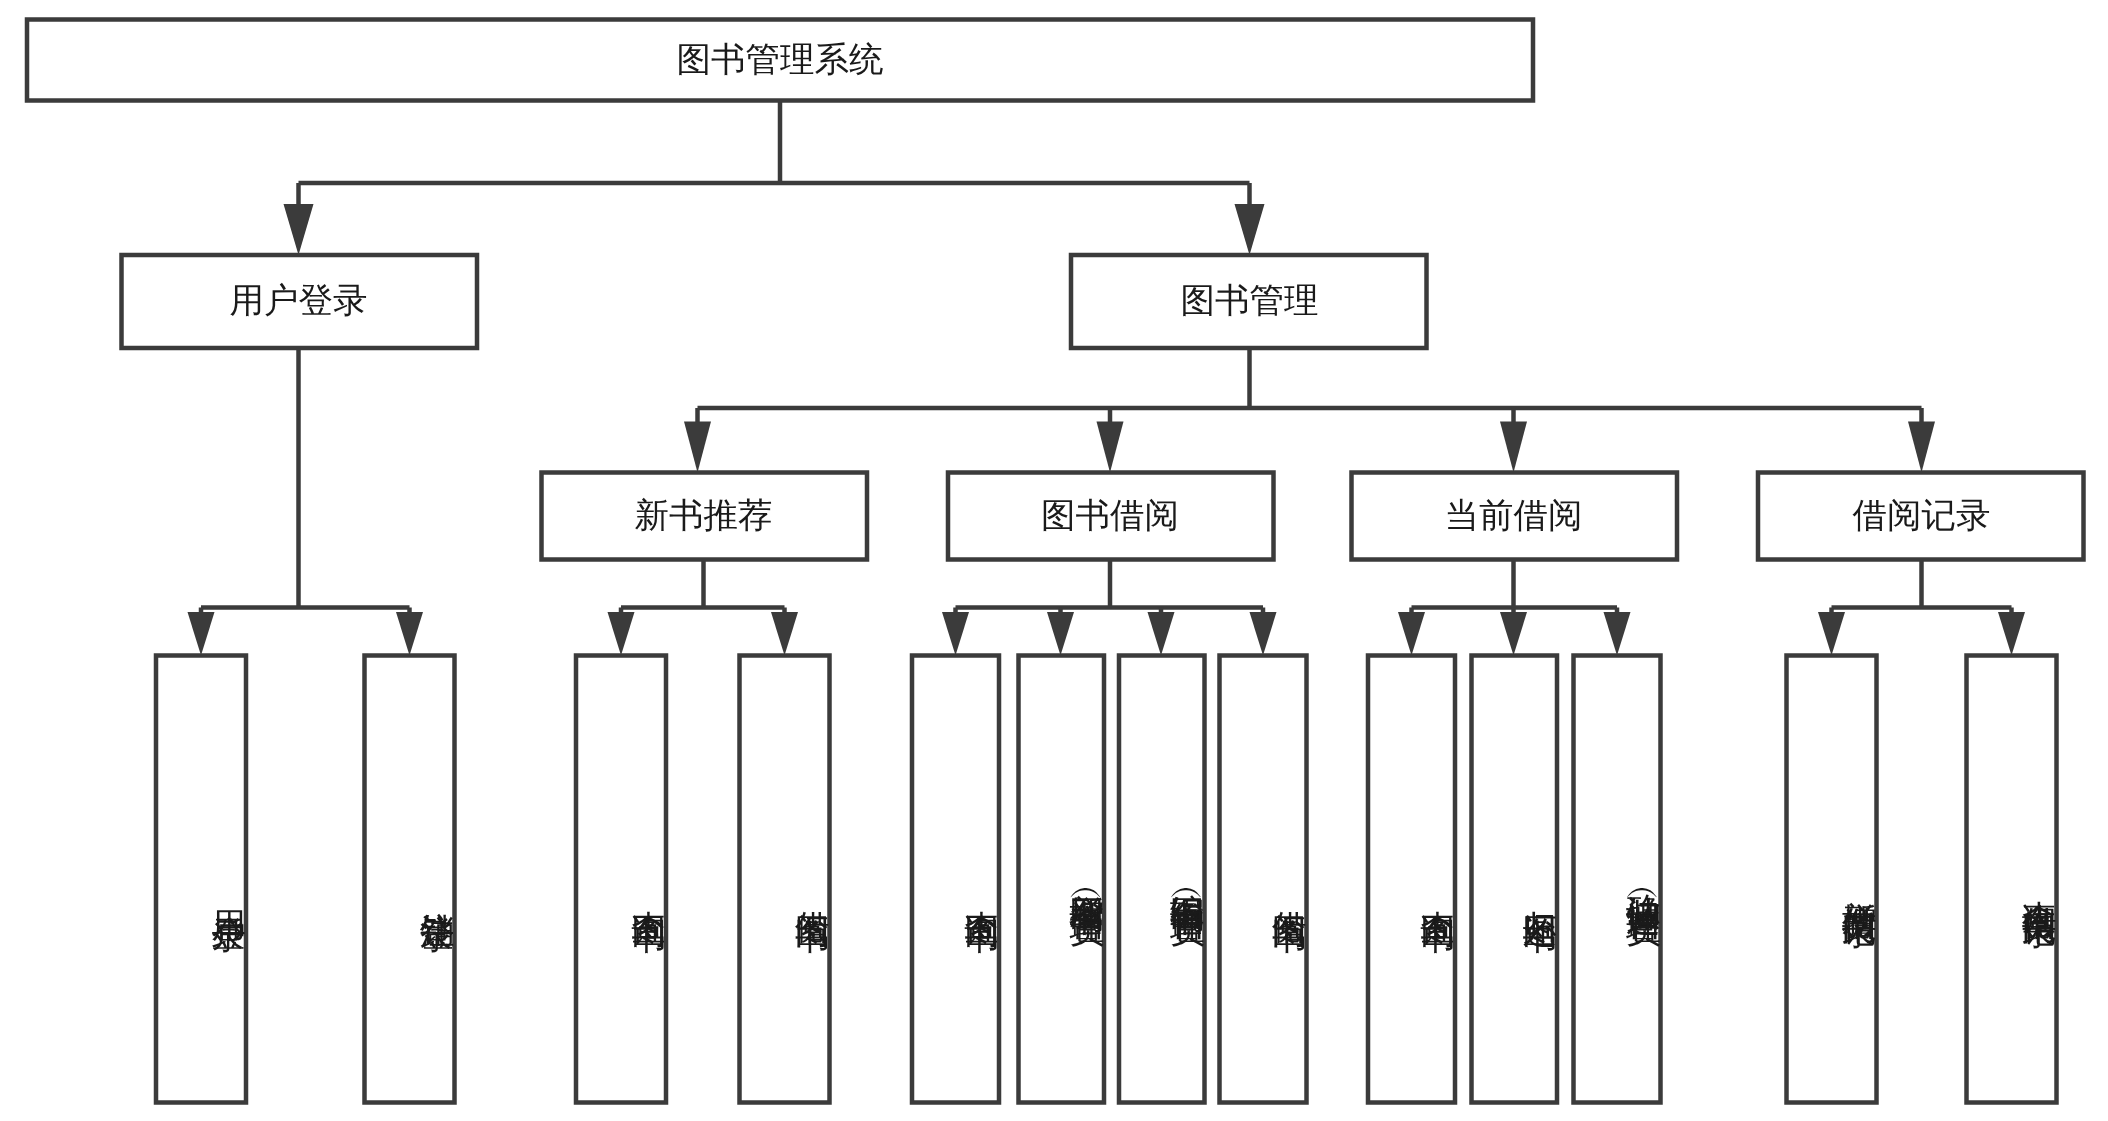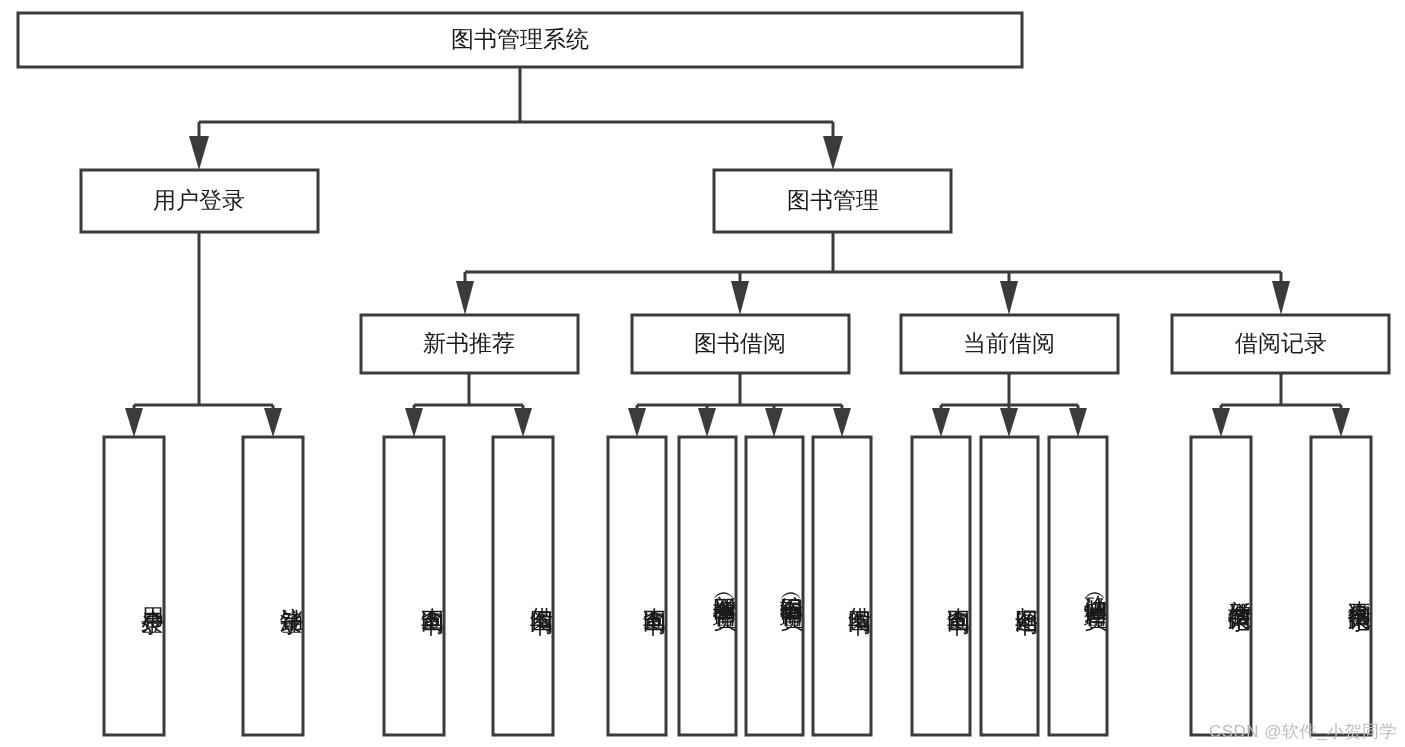--- a/index.html
+++ b/index.html
@@ -232,15 +232,14 @@
   <div class="leaf-vtext" style="left:746px; top:443px; width:57px; height:285px;">编辑图书（管理员）</div>
   <div class="leaf-vtext" style="left:813px; top:460px; width:58px; height:265px;">借阅图书</div>
 
   <div class="leaf-vtext" style="left:912px; top:460px; width:58px; height:265px;">查询图书</div>
   <div class="leaf-vtext" style="left:981px; top:460px; width:57px; height:265px;">归还图书</div>
   <div class="leaf-vtext" style="left:1049px; top:443px; width:58px; height:285px;">确认归还（管理员）</div>
 
   <div class="leaf-vtext" style="left:1191px; top:448px; width:60px; height:280px;">新增借阅记录</div>
   <div class="leaf-vtext" style="left:1311px; top:448px; width:60px; height:280px;">查询借阅记录</div>
 
-  <div class="watermark">CSDN @软件_小贺同学</div>
 
 </div>
 
 </body></html>

